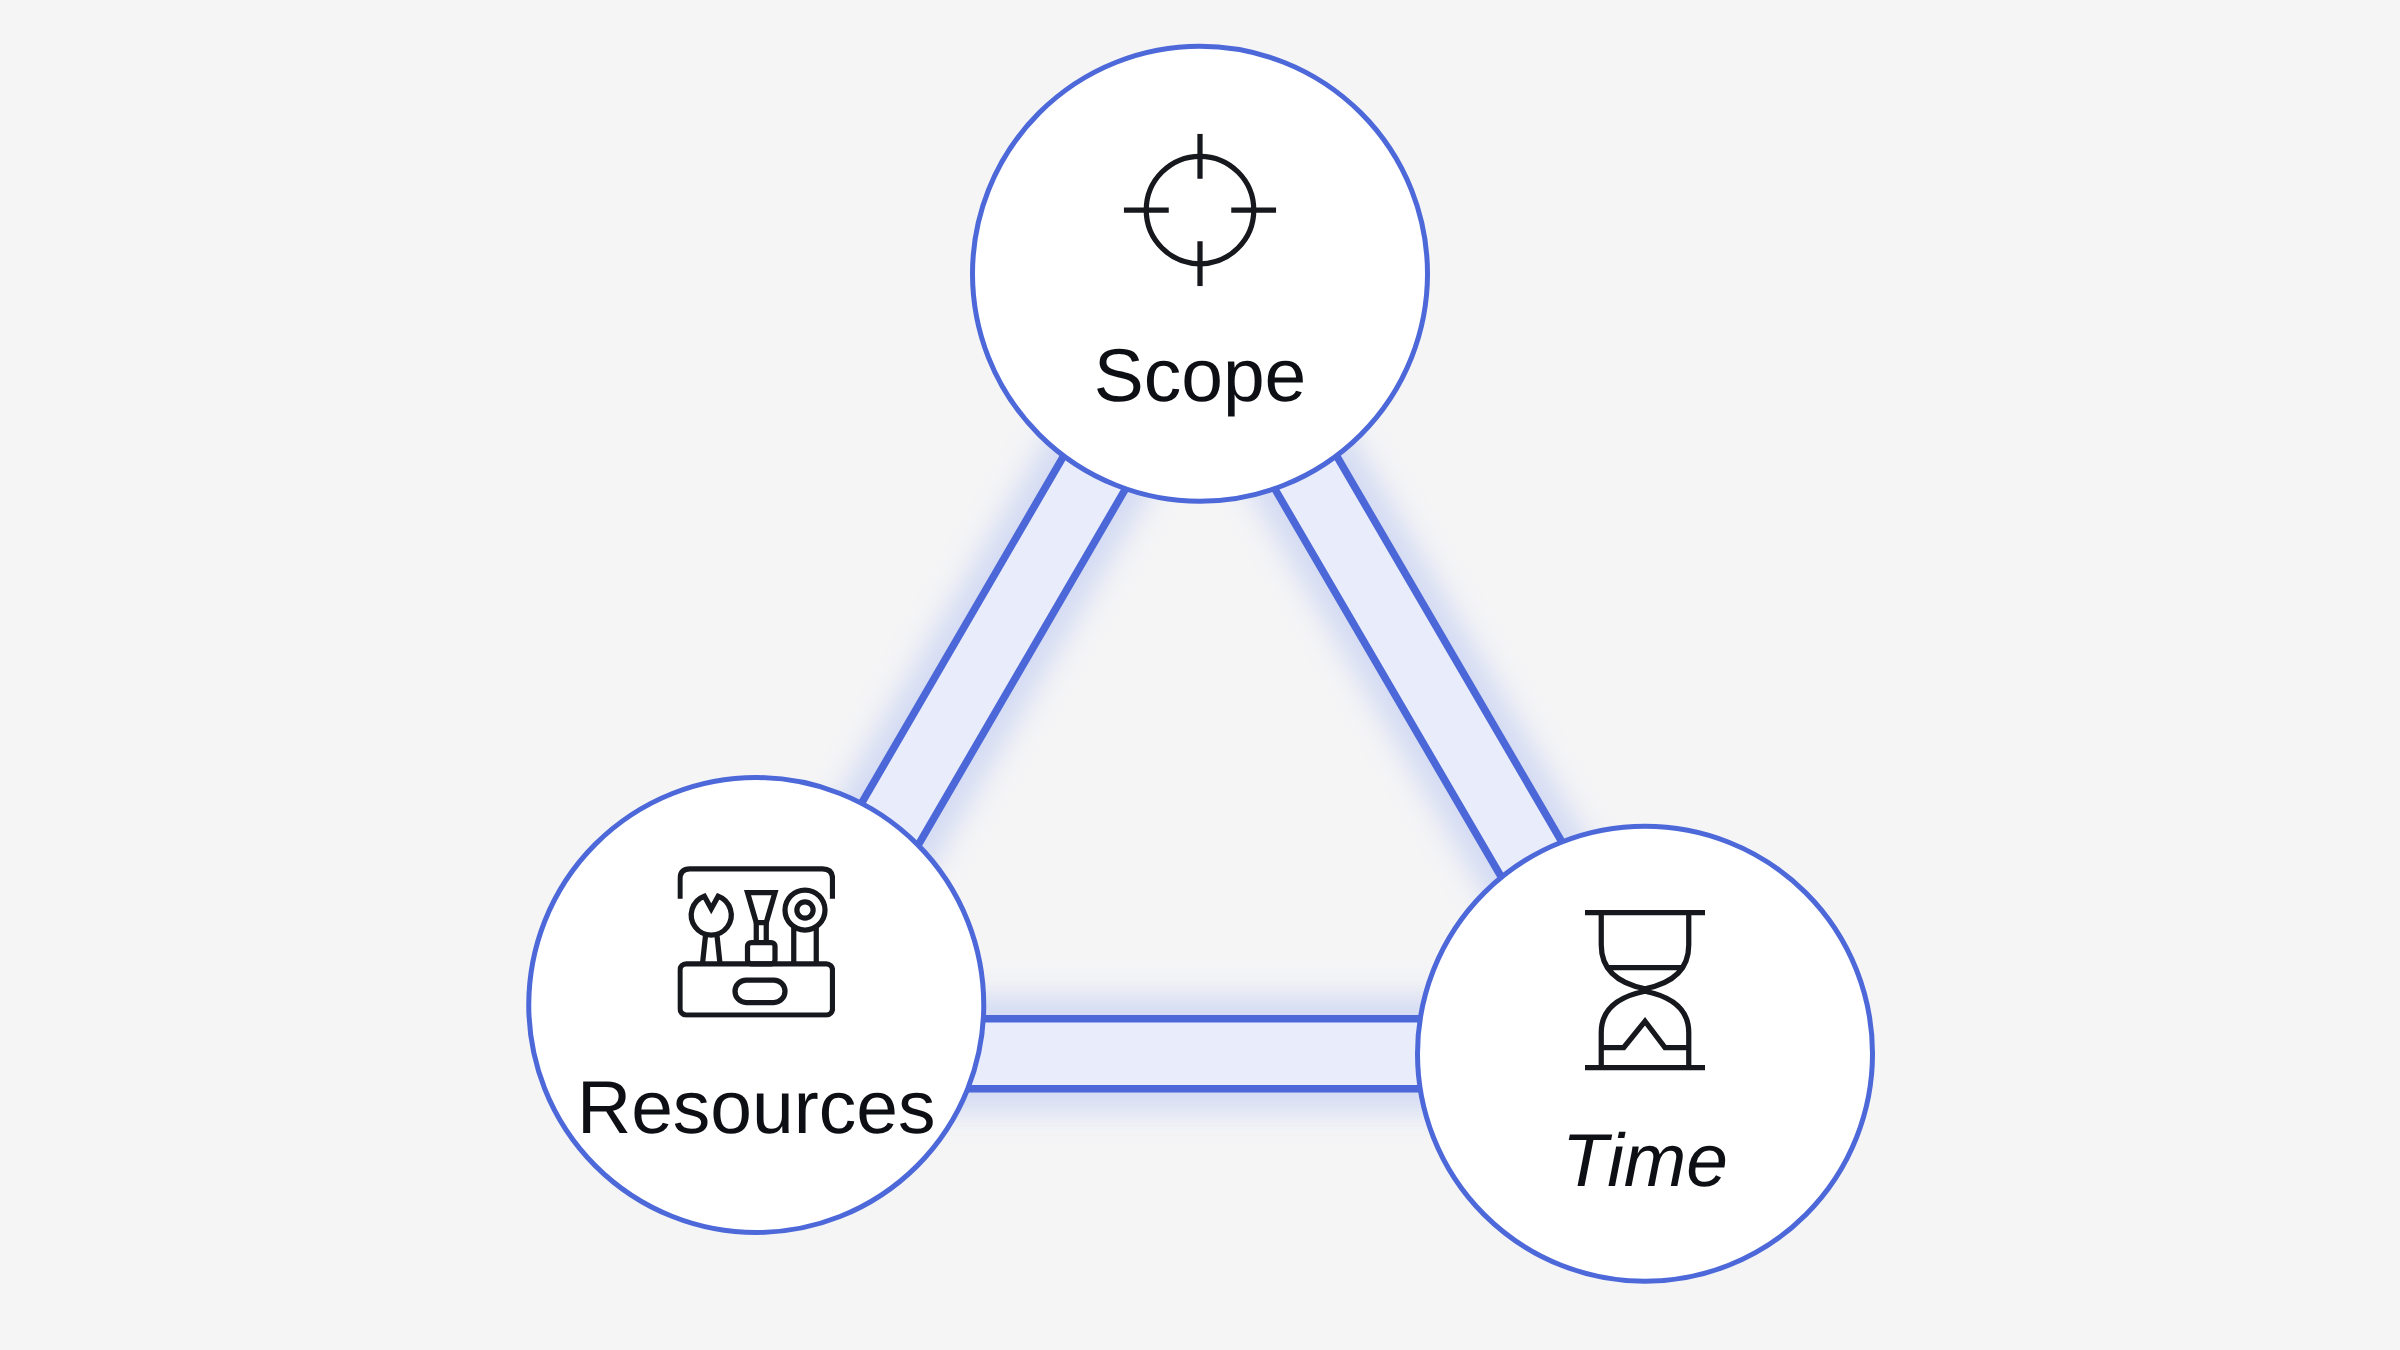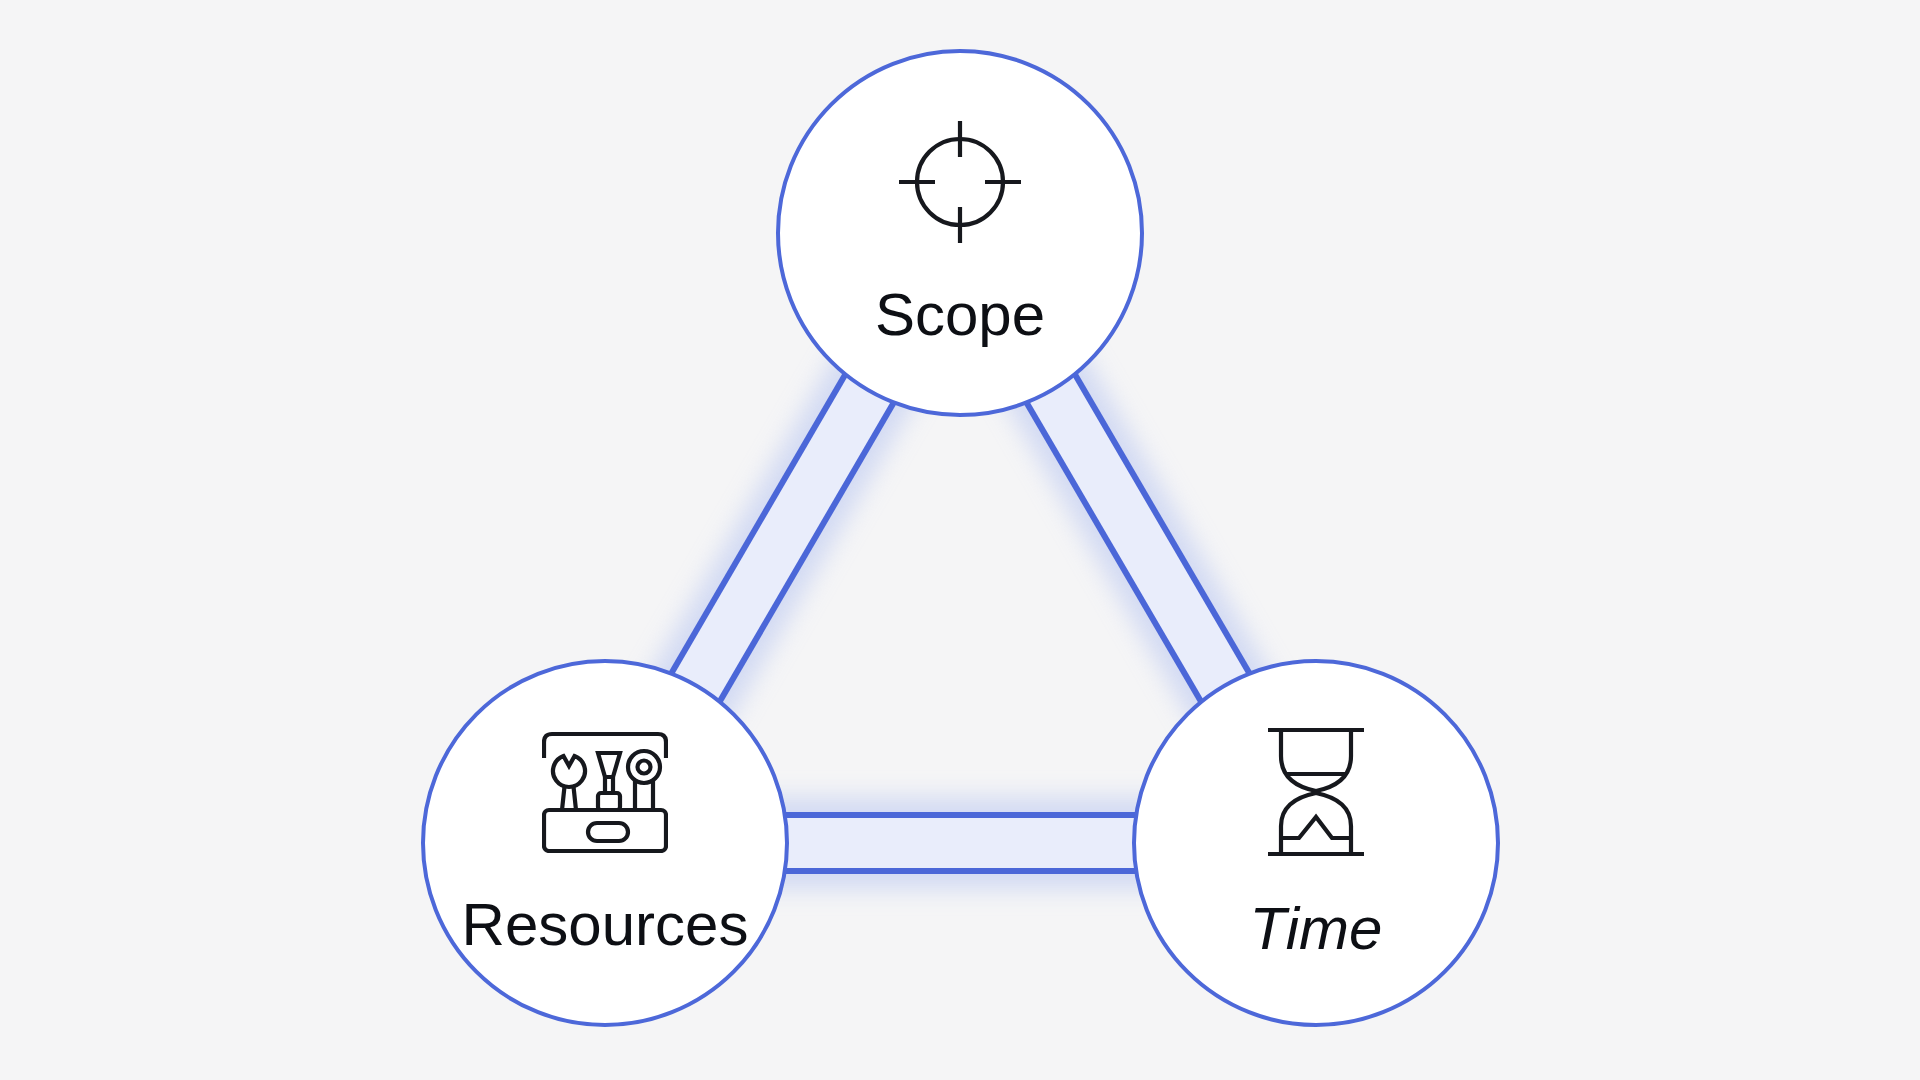--- a/index.html
+++ b/index.html
@@ -8,22 +8,22 @@
     position:relative;width:1920px;height:1080px;overflow:hidden;
     background:#f5f5f6;
   }
   .edges-layer{position:absolute;left:0;top:0;width:1920px;height:1080px;}
   .node{
     position:absolute;width:368px;height:368px;box-sizing:border-box;
     background:#ffffff;border:4px solid #4d68d9;border-radius:50%;
     display:flex;flex-direction:column;align-items:center;justify-content:center;
     gap:40px;
   }
-  .node-scope{left:776px;top:49px;}
-  .node-resources{left:421px;top:659px;}
+  .node-scope{left:776px;top:35px;}
+  .node-resources{left:421px;top:620px;}
   .node-time{left:1132px;top:659px;font-style:italic;}
   .node-label{
     font-size:60px;line-height:1.05;color:#0d0f14;letter-spacing:0;
     white-space:nowrap;
   }
   .node-icon{display:block;}
   .node-icon path,.node-icon circle,.node-icon rect,.node-icon line{
     fill:none;stroke:#16181d;stroke-width:4.2;
   }
 </style>

